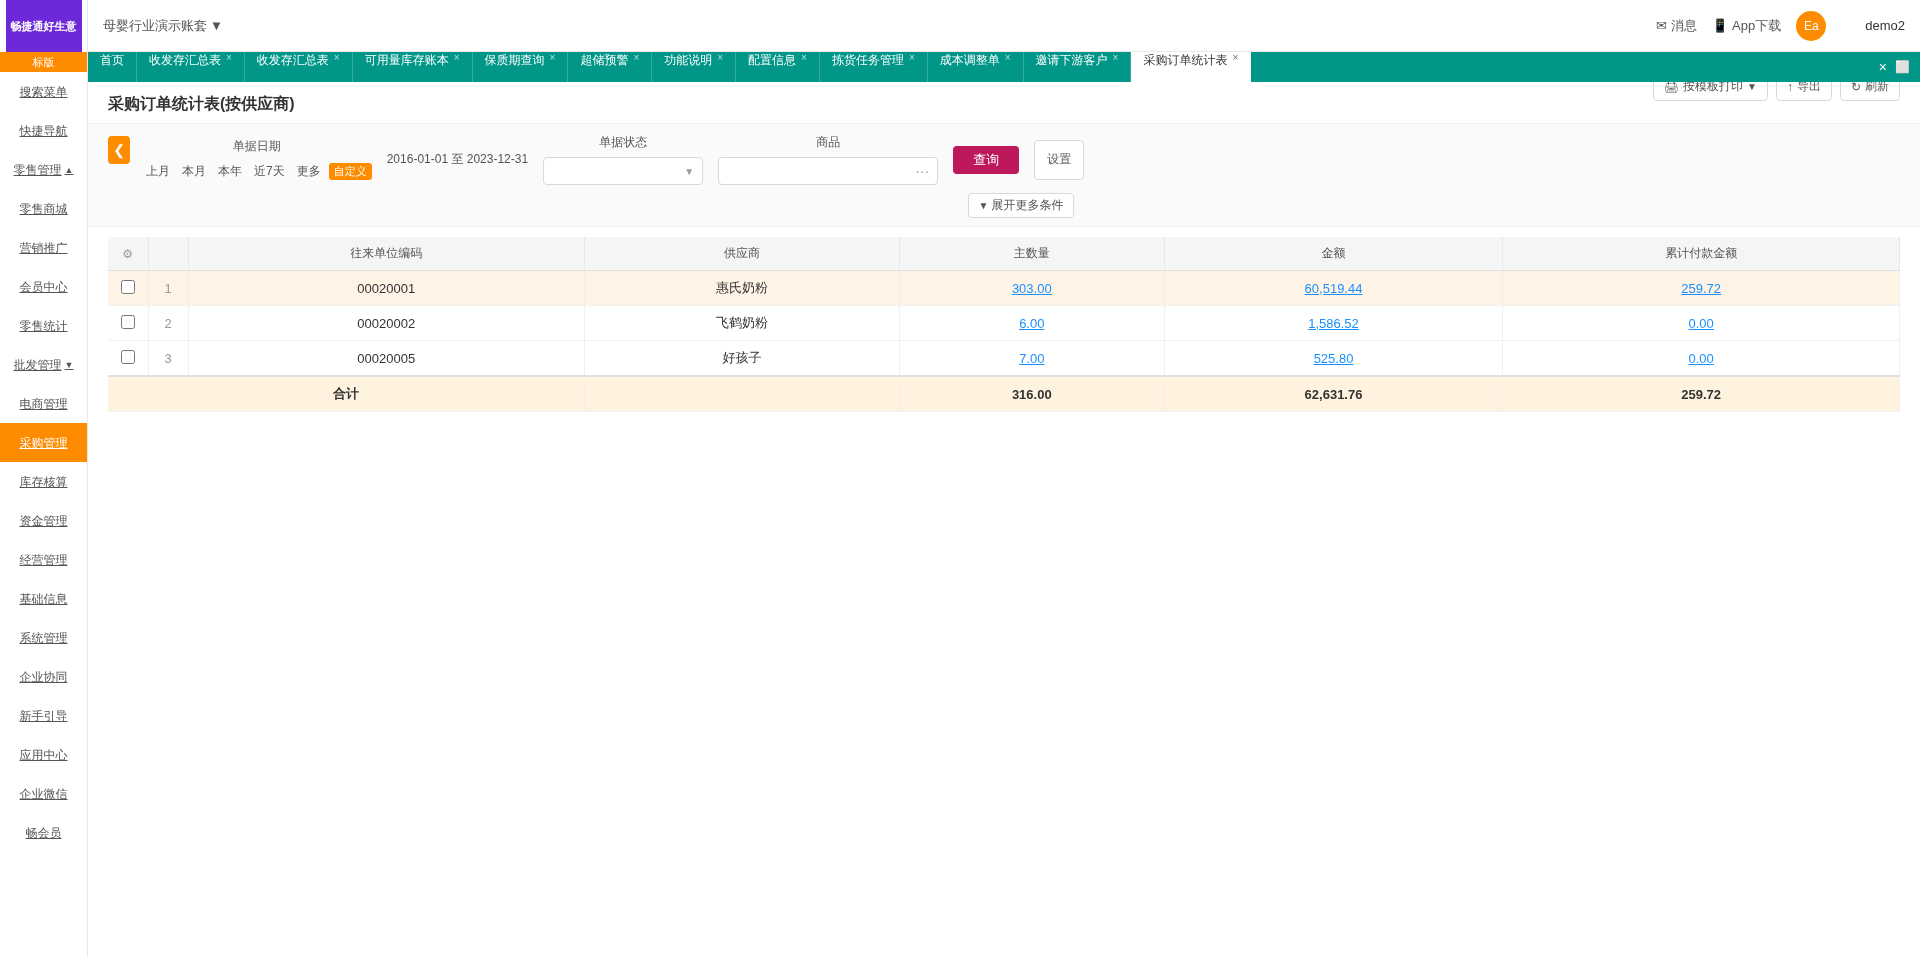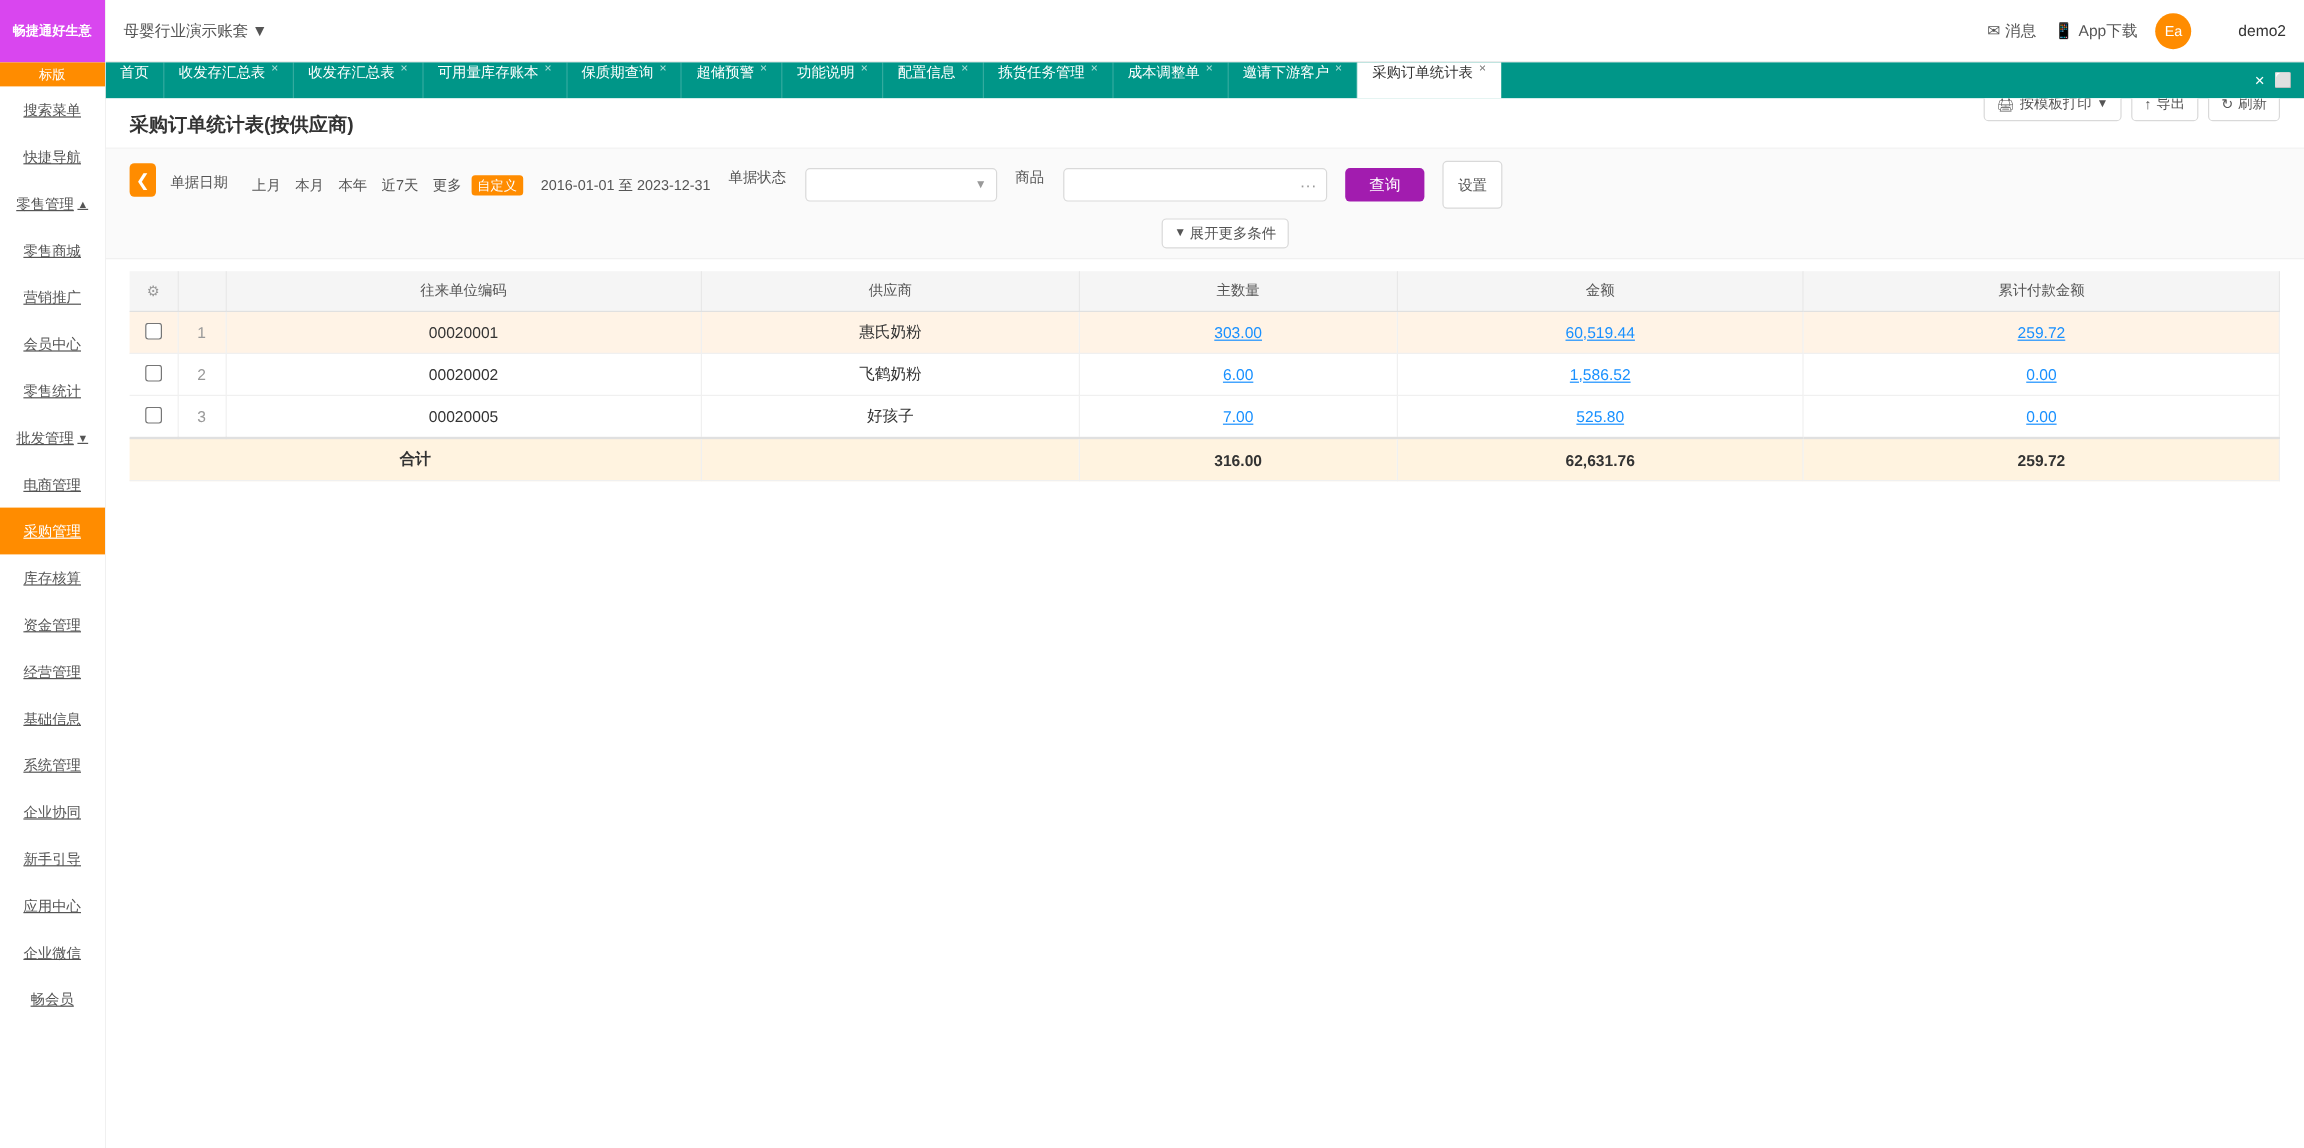--- a/index.html
+++ b/index.html
@@ -1,20 +1,20 @@
 <!DOCTYPE html>
 <html><head>
   <meta charset="utf-8">
   <style>
     * { margin: 0; padding: 0; box-sizing: border-box; }
     body { font-family: 'Microsoft YaHei', Arial, sans-serif; font-size: 13px; background: #f5f5f5; color: #333; width: 1920px; height: 957px; overflow: hidden; display: flex; }
 
     
     .sidebar { width: 88px; background: #fff; border-right: 1px solid #e8e8e8; display: flex; flex-direction: column; align-items: center; flex-shrink: 0; height: 957px; overflow-y: auto; }
-    .sidebar-logo { width: 88px; height: 52px; background: #d946ef; display: flex; align-items: center; justify-content: center; flex-shrink: 0; }
+    .sidebar-logo { width: 76px; height: 52px; background: #6d28d9; display: flex; align-items: center; justify-content: center; flex-shrink: 0; }
     .sidebar-logo-text { color: #fff; font-size: 11px; font-weight: bold; text-align: center; line-height: 1.3; }
     .sidebar-item { width: 88px; padding: 10px 5px; text-align: center; cursor: pointer; color: #555; font-size: 12px; border-bottom: none; text-decoration: underline; }
     .sidebar-item.active { background: #ff8c00; color: #fff; }
     .sidebar-item-label { font-size: 12px; margin-top: 2px; }
 
     
     .main-area { flex: 1; display: flex; flex-direction: column; height: 957px; overflow: hidden; }
 
     
     .top-bar { height: 30px; background: #009688; display: flex; align-items: center; flex-shrink: 0; padding-right: 10px; }
@@ -22,31 +22,31 @@
     .top-tab.active { background: #fff; color: #333; }
     .top-tab .close-icon { font-size: 10px; cursor: pointer; opacity: 0.7; }
     .tab-actions { margin-left: auto; display: flex; align-items: center; gap: 8px; color: #fff; font-size: 16px; cursor: pointer; }
     .dropdown-trigger { display: flex; align-items: center; gap: 3px; font-size: 13px; color: #555; cursor: pointer; }
 
     
     .content-area { flex: 1; background: #fff; overflow-y: auto; padding: 0; }
     .page-header { padding: 12px 20px 8px; border-bottom: 1px solid #f0f0f0; }
     .page-title { font-size: 16px; font-weight: bold; color: #333; }
     .page-header-actions { float: right; margin-top: -22px; display: flex; align-items: center; gap: 8px; }
-    .filter-group { display: flex; align-items: flex-start; gap: 16px; }
+    .filter-group { display: flex; align-items: center; gap: 6px; flex-direction: column; }
     .filter-label { font-size: 12px; color: #555; white-space: nowrap; }
     .date-shortcuts { display: flex; align-items: center; gap: 4px; }
     .date-shortcut { font-size: 12px; color: #555; cursor: pointer; padding: 2px 4px; }
     .custom-badge { background: #ff8c00; color: #fff; font-size: 11px; padding: 1px 5px; border-radius: 3px; }
     .filter-select { border: 1px solid #d9d9d9; border-radius: 4px; padding: 3px 8px; font-size: 12px; min-width: 120px; display: flex; align-items: center; justify-content: space-between; cursor: pointer; background: #fff; height: 28px; }
     .filter-input { border: 1px solid #d9d9d9; border-radius: 4px; padding: 3px 8px; font-size: 12px; min-width: 200px; background: #fff; height: 28px; display: flex; align-items: center; justify-content: space-between; cursor: pointer; }
     .expand-btn { font-size: 12px; color: #555; cursor: pointer; display: flex; align-items: center; gap: 3px; border: 1px solid #d9d9d9; padding: 3px 10px; border-radius: 4px; background: #fff; }
 
     
-    .btn-primary { background: #a21caf; color: #fff; border: none; padding: 5px 16px; border-radius: 4px; font-size: 13px; cursor: pointer; }
+    .btn-primary { background: #be185d; color: #fff; border: none; padding: 5px 16px; border-radius: 4px; font-size: 13px; cursor: pointer; }
     .btn-default { background: #fff; color: #555; border: 1px solid #d9d9d9; padding: 5px 12px; border-radius: 4px; font-size: 12px; cursor: pointer; }
     .btn-with-arrow { display: flex; align-items: center; gap: 3px; }
     .settings-btn { background: #fff; border: 1px solid #d9d9d9; padding: 4px 12px; border-radius: 4px; font-size: 12px; cursor: pointer; color: #555; }
 
     
     .table-container { padding: 0 20px 20px; }
     .data-table { width: 100%; border-collapse: collapse; margin-top: 10px; }
     .data-table thead tr { background: #f5f5f5; }
     .data-table th { padding: 8px 12px; text-align: center; font-size: 12px; font-weight: normal; color: #555; border-bottom: 1px solid #e0e0e0; border-right: 1px solid #e8e8e8; white-space: nowrap; }
     .data-table td { padding: 8px 12px; text-align: center; font-size: 13px; border-bottom: 1px solid #f0f0f0; border-right: 1px solid #f0f0f0; }

